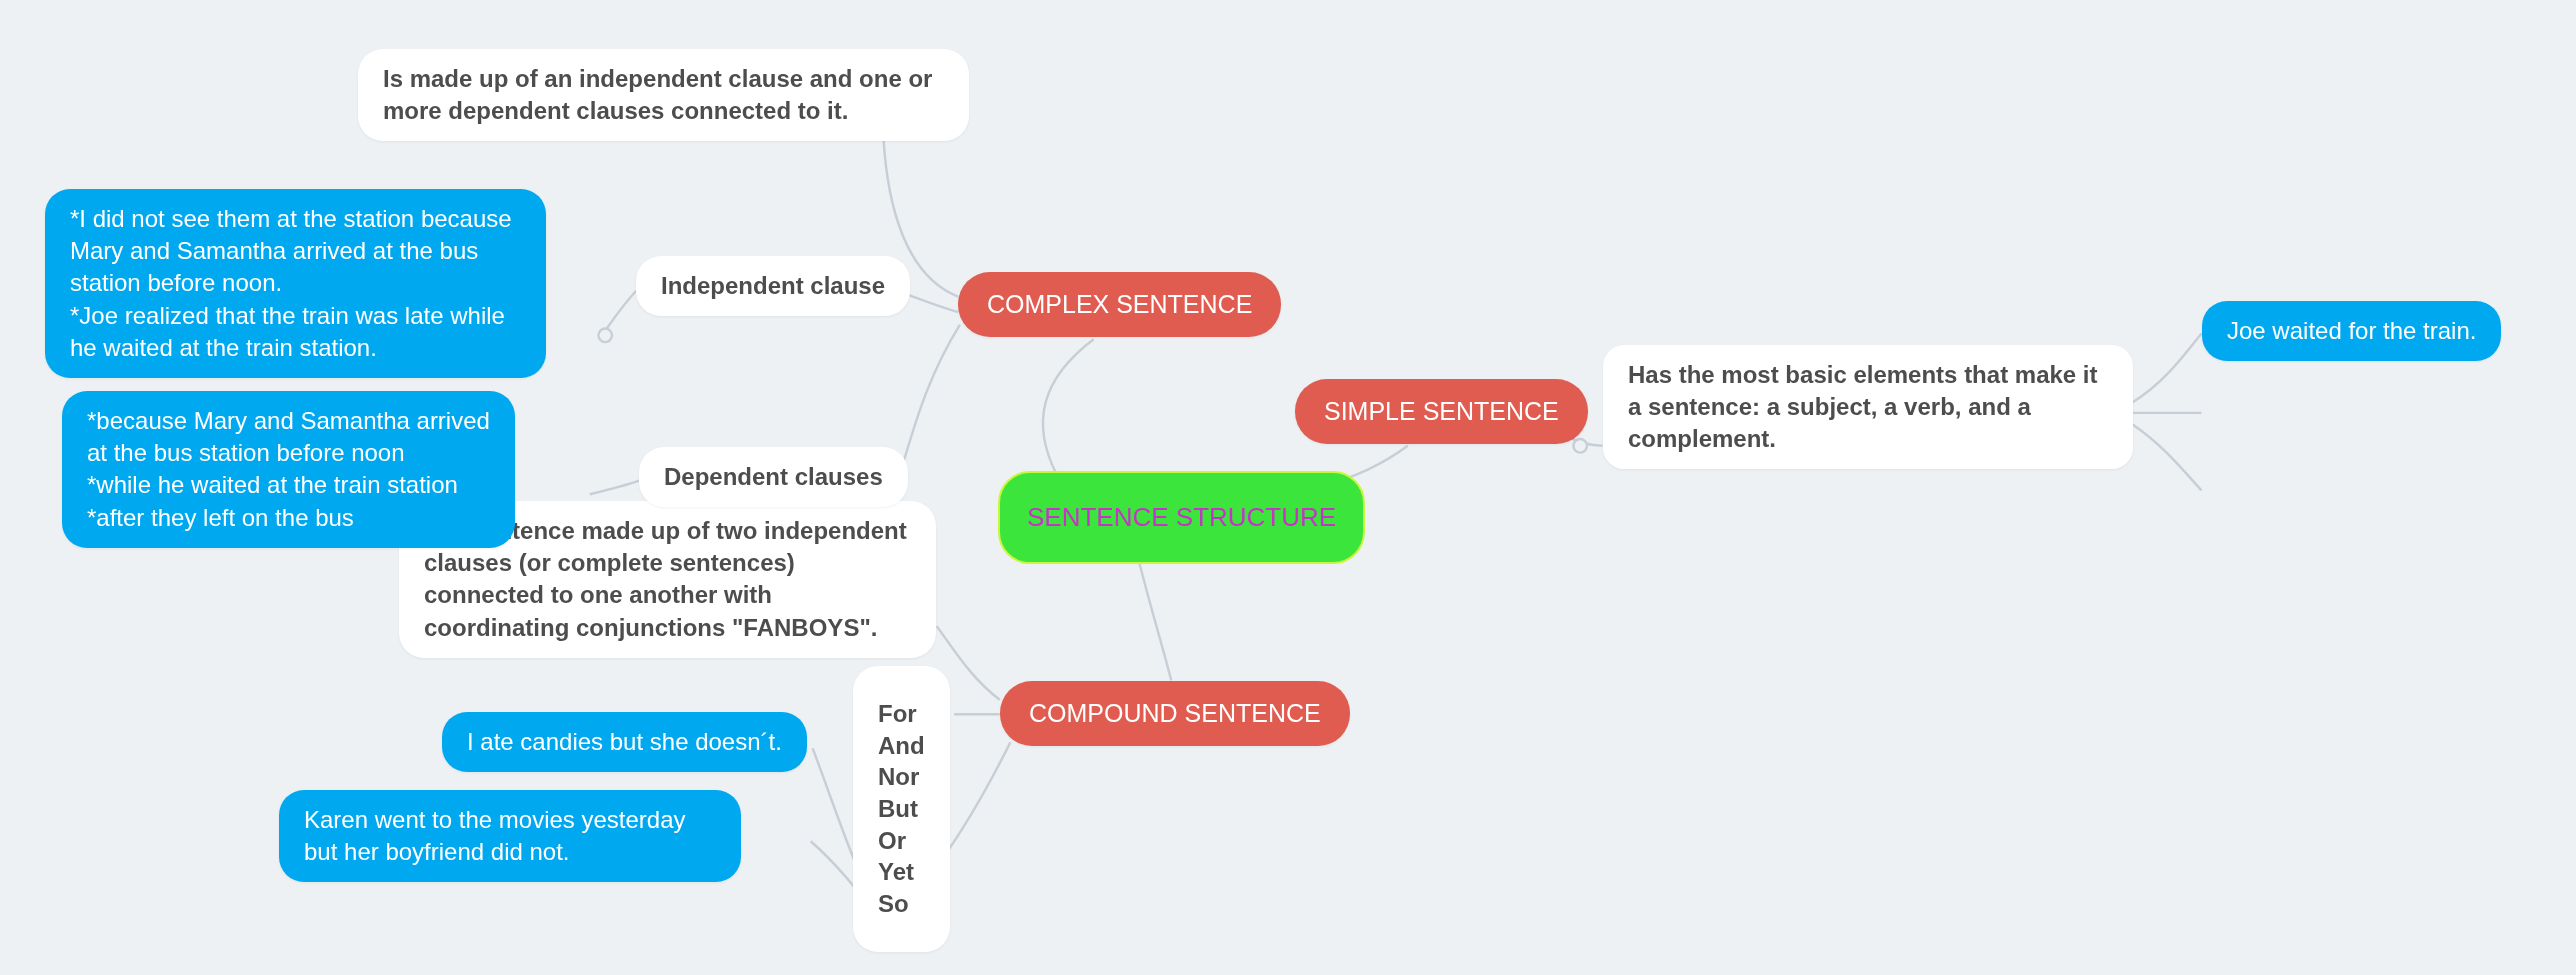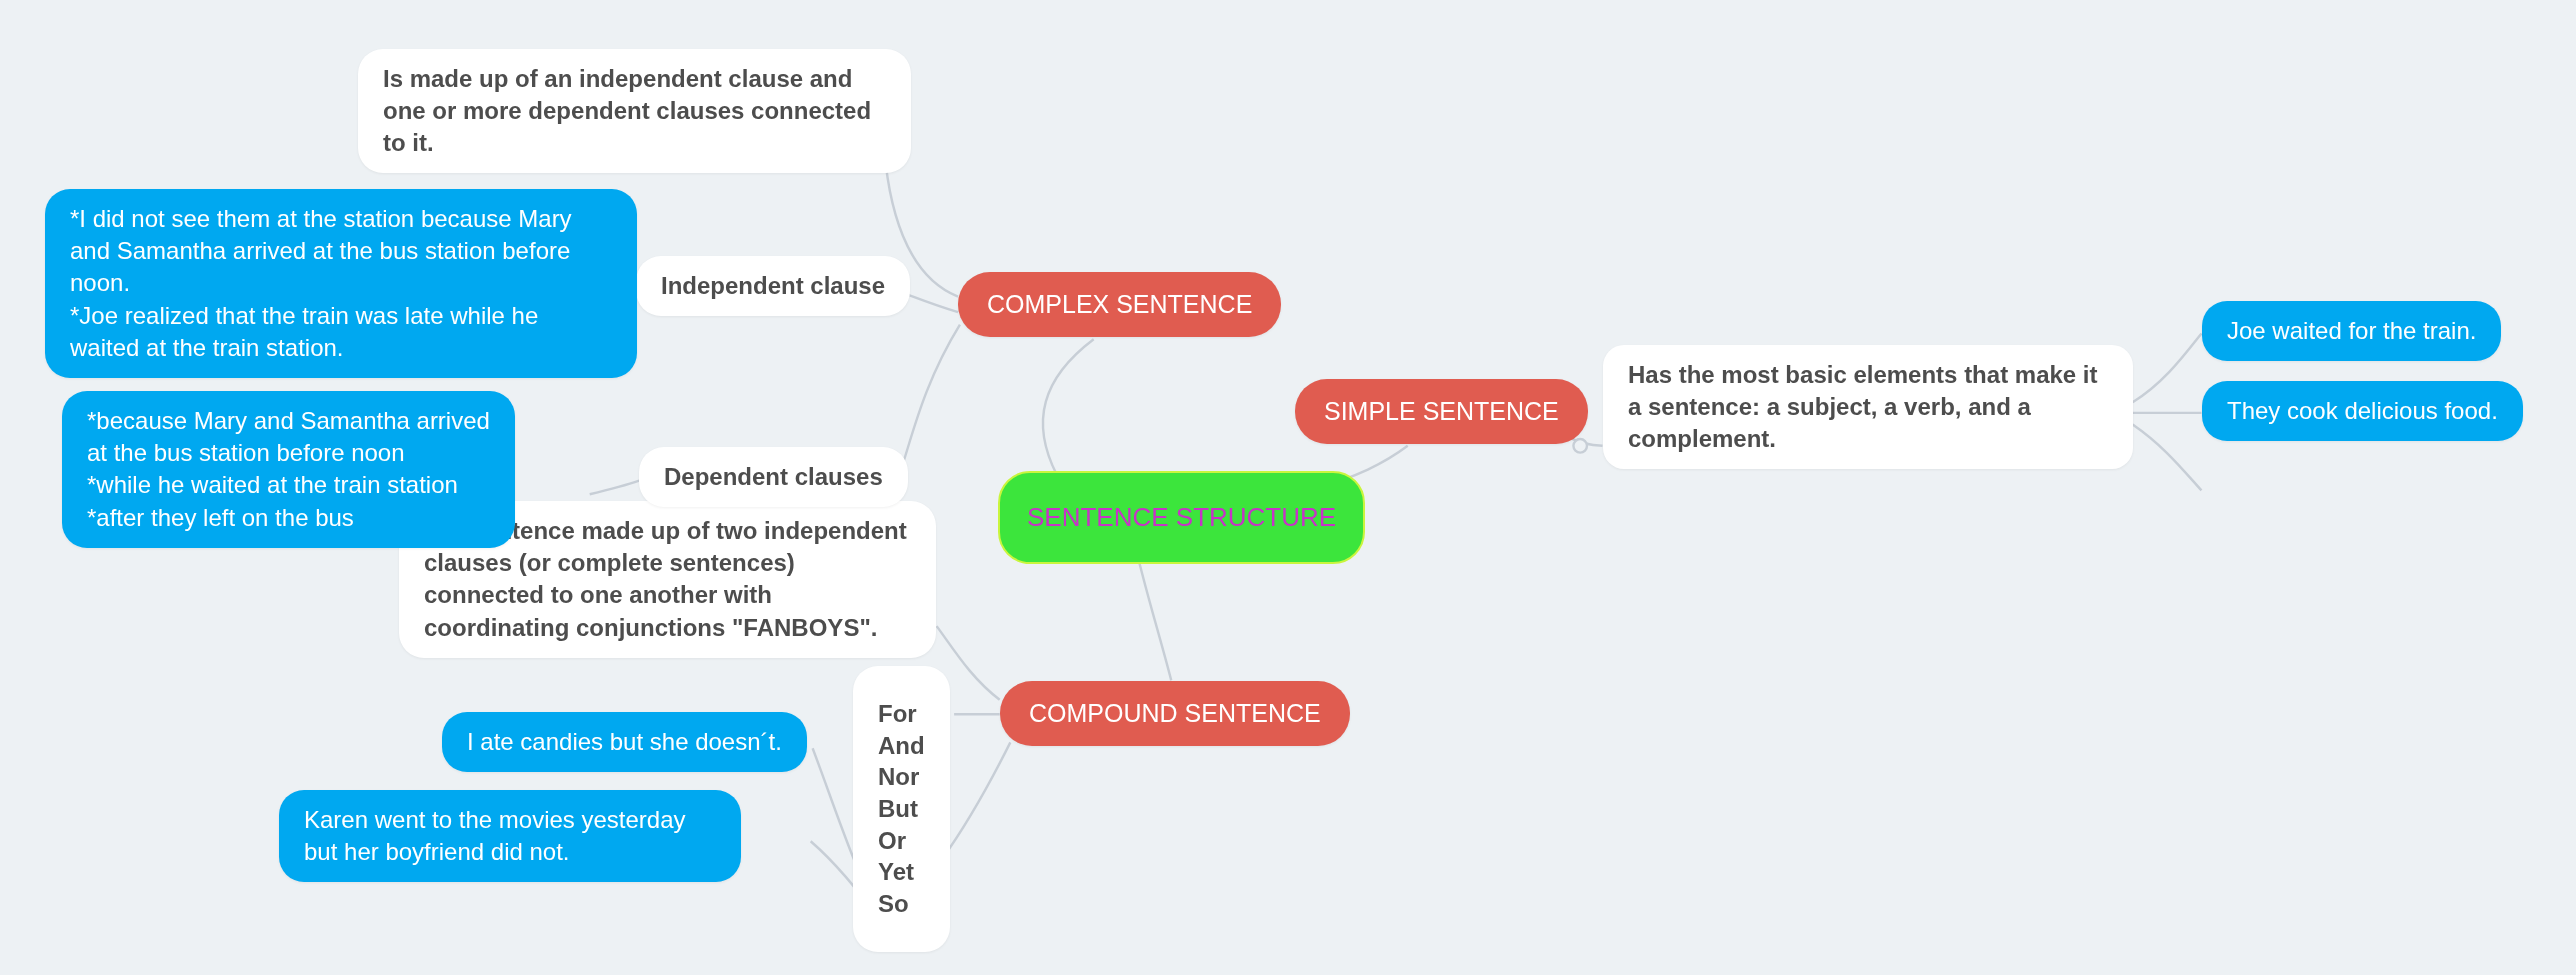--- a/index.html
+++ b/index.html
@@ -67,40 +67,39 @@
     <path d="M910 952 C 888 924 866 894 836 868"></path>
     <circle cx="624" cy="346" r="7"></circle>
     <circle cx="1630" cy="460" r="7"></circle>
     <circle cx="910" cy="953" r="7"></circle>
   </svg>
 
   <div class="node root" style="left:998px;top:471px;">SENTENCE STRUCTURE</div>
 
   <div class="node red" style="left:958px;top:272px;text-align:center;">COMPLEX SENTENCE</div>
 
-  <div class="node white" style="left:358px;top:49px;width:553px;">Is made up of an independent clause and one or more dependent clauses connected to it.</div>
+  <div class="node white" style="left:358px;top:49px;width:611px;">Is made up of an independent clause and one or more dependent clauses connected to it.</div>
 
   <div class="node white label" style="left:636px;top:256px;">Independent clause</div>
 
-  <div class="node blue pre" style="left:45px;top:189px;width:592px;">*I did not see them at the station because Mary and Samantha arrived at the bus station before noon.
+  <div class="node blue pre" style="left:45px;top:189px;width:501px;">*I did not see them at the station because Mary and Samantha arrived at the bus station before noon.
 *Joe realized that the train was late while he waited at the train station.</div>
 
   <div class="node white label" style="left:639px;top:447px;">Dependent clauses</div>
 
   <div class="node blue pre" style="left:62px;top:391px;width:453px;">*because Mary and Samantha arrived at the bus station before noon
 *while he waited at the train station
 *after they left on the bus</div>
 
   <div class="node red" style="left:1295px;top:379px;">SIMPLE SENTENCE</div>
 
   <div class="node white" style="left:1603px;top:345px;width:530px;border-radius:21px;">Has the most basic elements that make it a sentence: a subject, a verb, and a complement.</div>
 
   <div class="node blue nowrap" style="left:2202px;top:301px;">Joe waited for the train.</div>
 
-  <div class="node blue nowrap" style="left:2202px;top:381px;">They cook delicious food.</div>
 
 
   <div class="node red" style="left:1000px;top:681px;">COMPOUND SENTENCE</div>
 
   <div class="node white" style="left:399px;top:501px;width:537px;">Is a sentence made up of two independent clauses (or complete sentences) connected to one another with coordinating conjunctions "FANBOYS".</div>
 
   <div class="node white pre fanboys" style="left:853px;top:666px;">For
 And
 Nor
 But

